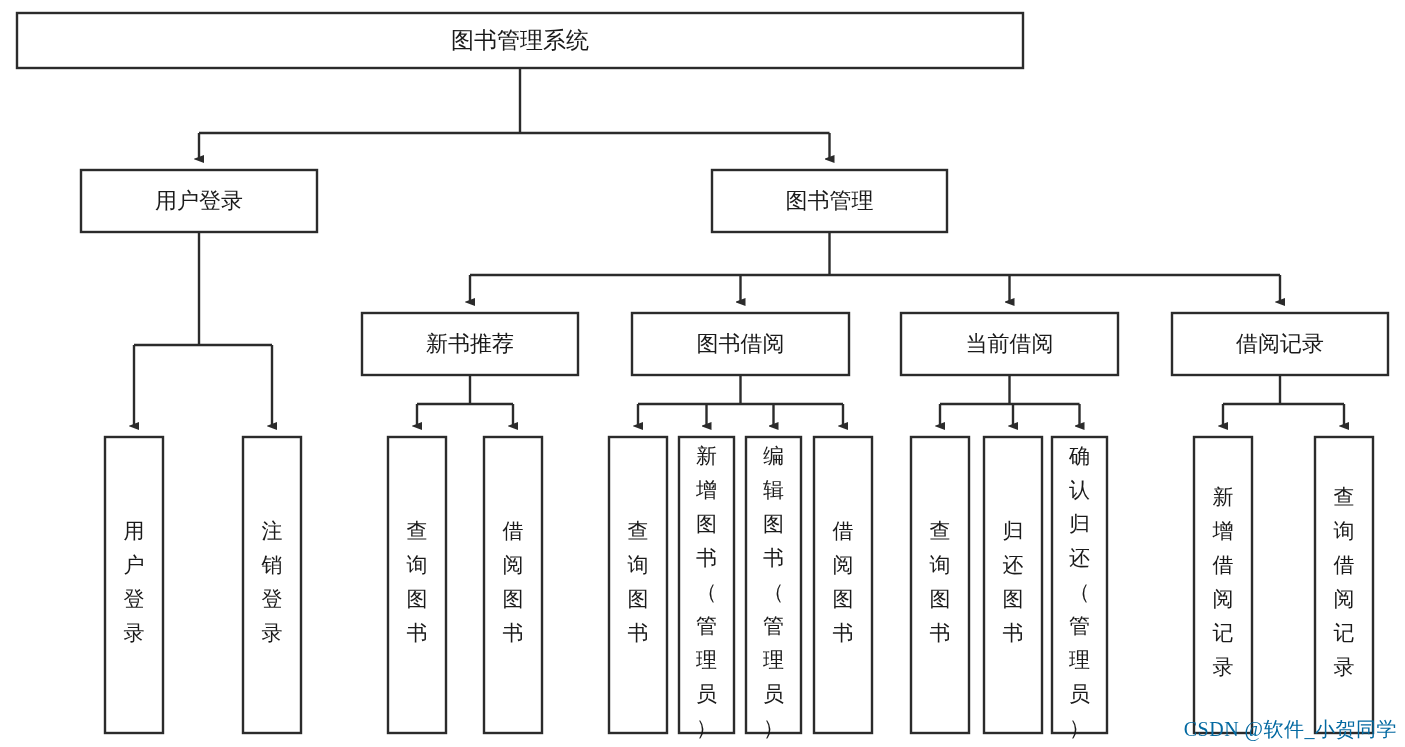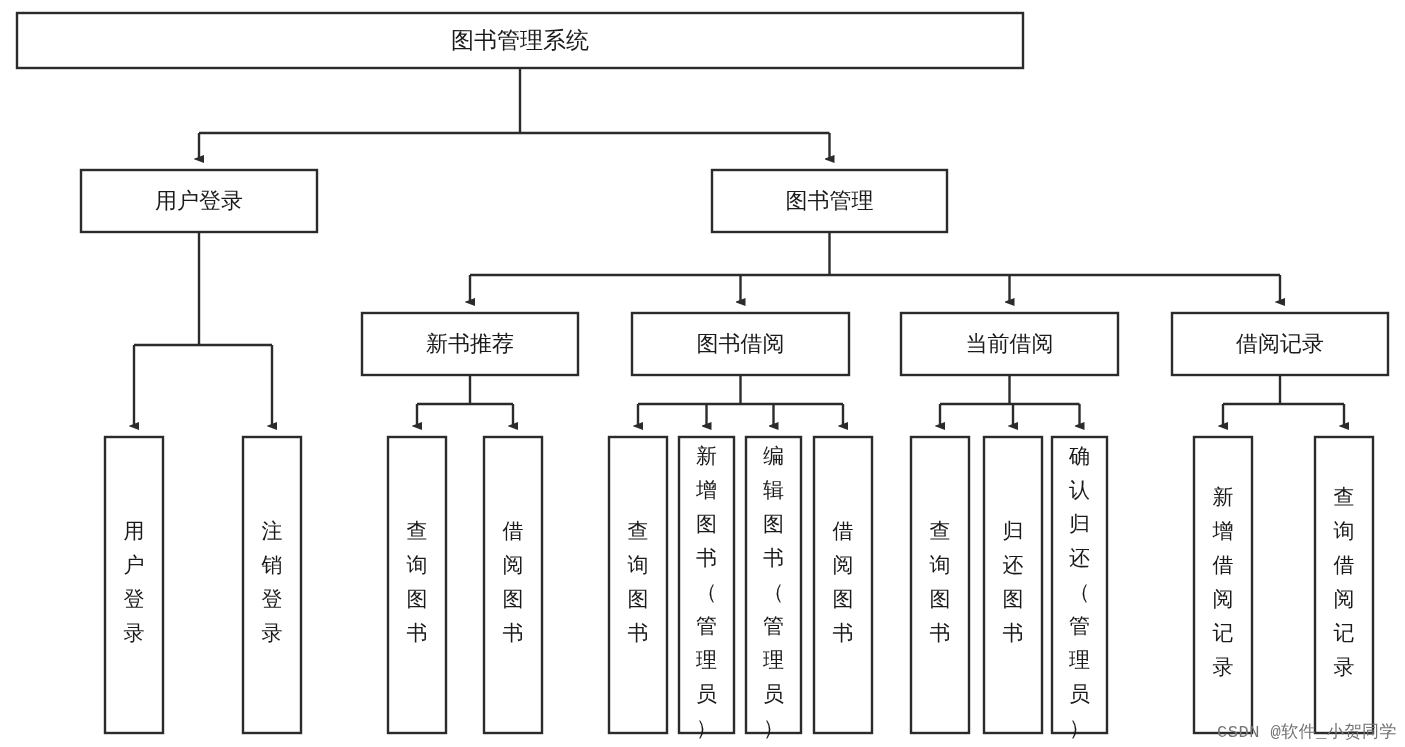--- a/index.html
+++ b/index.html
@@ -54,23 +54,23 @@
     fill: none;
   }
   .arrow-head {
     fill: #2b2b2b;
     stroke: none;
   }
   .watermark {
     position: absolute;
     right: 8px;
     bottom: 4px;
-    font-family: Liberation Mono, monospace;
-    font-size: 17px;
-    color: #737373;
+    font-family: Liberation Serif, serif;
+    font-size: 20px;
+    color: #0369a1;
     white-space: nowrap;
     letter-spacing: 0.5px;
     user-select: none;
   }
 </style>
 </head>
 <body>
 
 <div id="diagram-root">
   <svg id="tree-svg" viewBox="0 0 1405 747">

